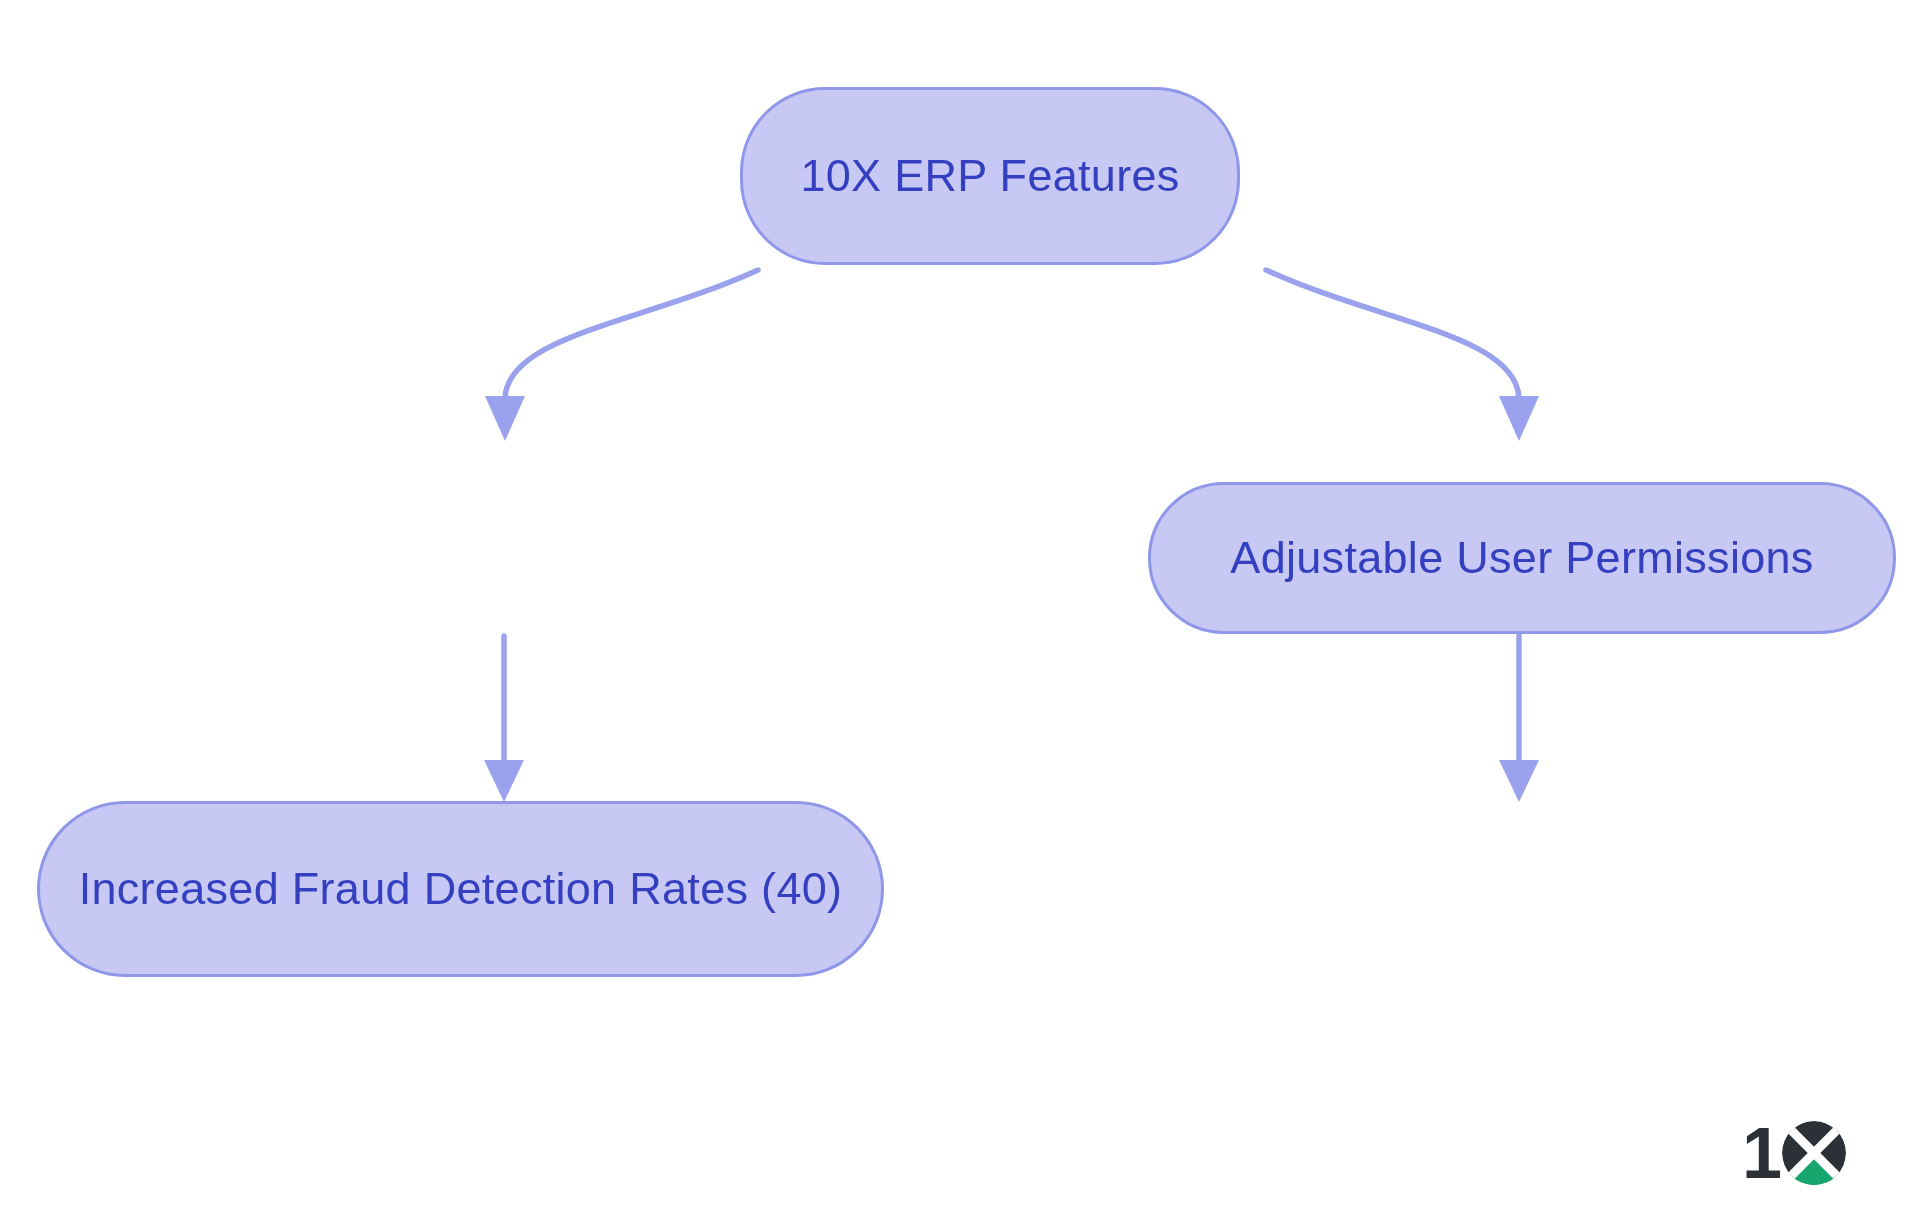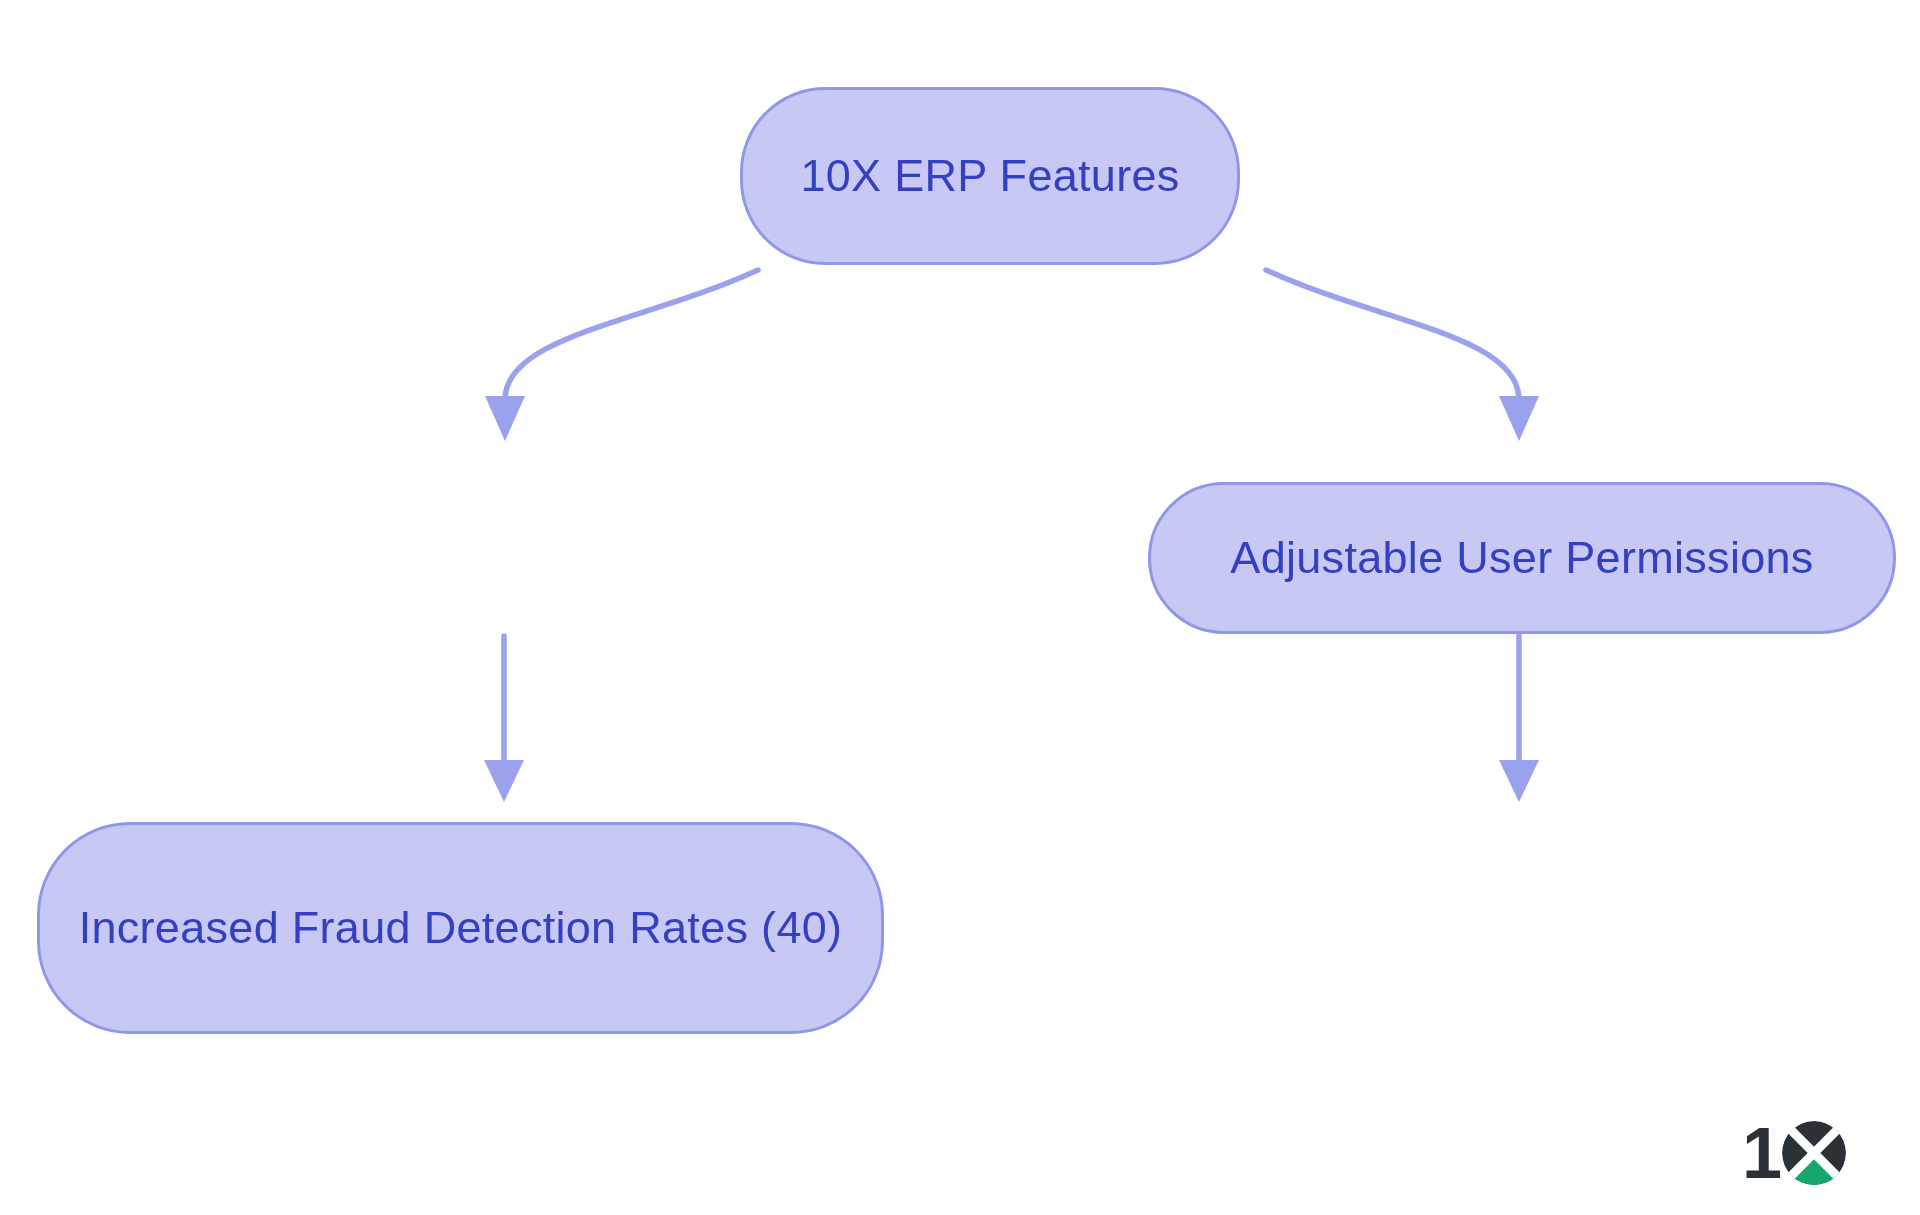--- a/index.html
+++ b/index.html
@@ -30,21 +30,21 @@
     display:flex;align-items:center;justify-content:center;
     color:var(--node-text);
     font-size:45px;
     letter-spacing:.3px;
     white-space:nowrap;
     text-align:center;
   }
   .node-root   {left:740px; top:87px;  width:500px;height:178px;border-radius:85px;}
   .node-a      {left:97px;  top:446px; width:824px;height:188px;border-radius:94px;}
   .node-b      {left:1148px;top:446px; width:748px;height:152px;border-radius:94px;margin-top:36px;}
-  .node-c      {left:37px;  top:822px; width:847px;height:212px;border-radius:93px;}
+  .node-c      {left:37px;  top:801px; width:847px;height:176px;border-radius:93px;}
   .node-d      {left:1156px;top:801px; width:744px;height:186px;border-radius:93px;}
   .brand{
     position:absolute;left:1742px;top:1118px;height:70px;
     display:flex;align-items:center;
   }
   .brand-numeral{
     color:var(--logo-dark);
     font-size:72px;font-weight:700;line-height:1;
     letter-spacing:-2px;
   }

